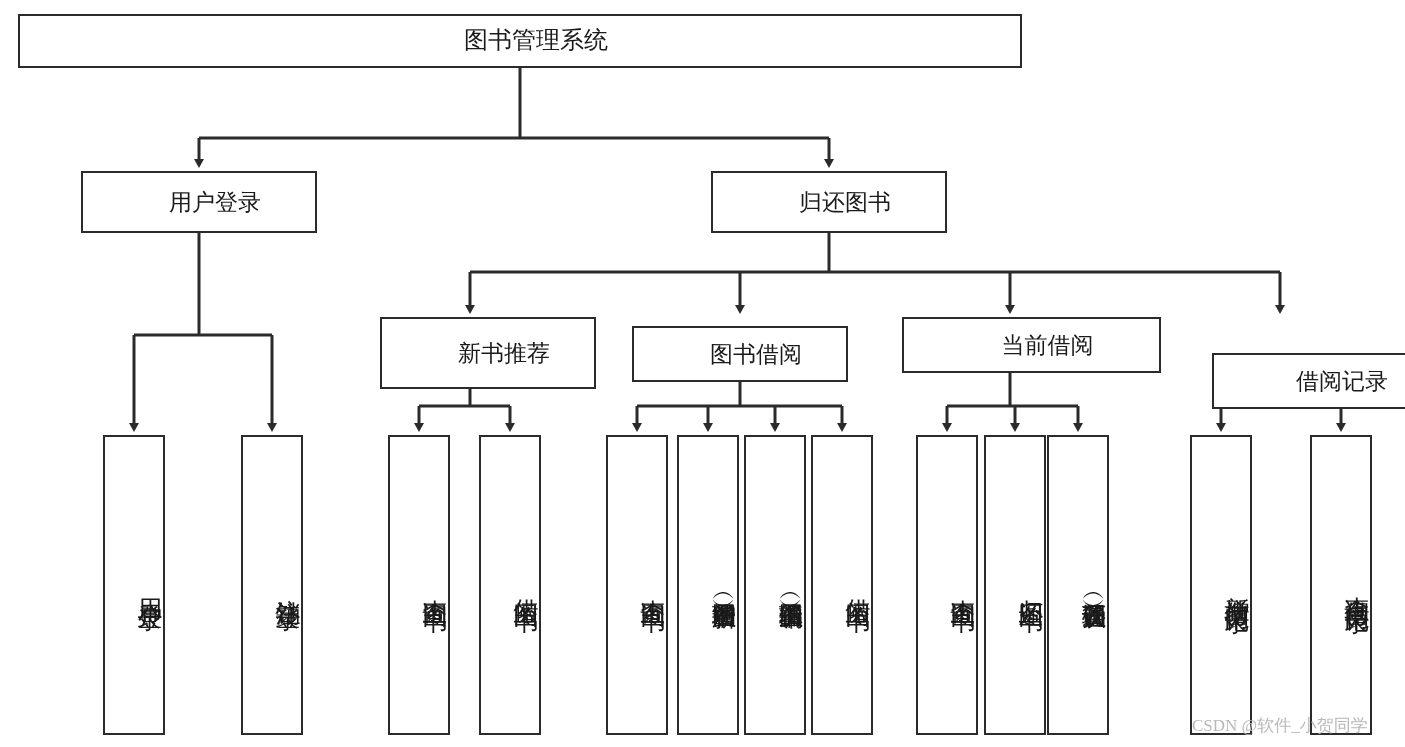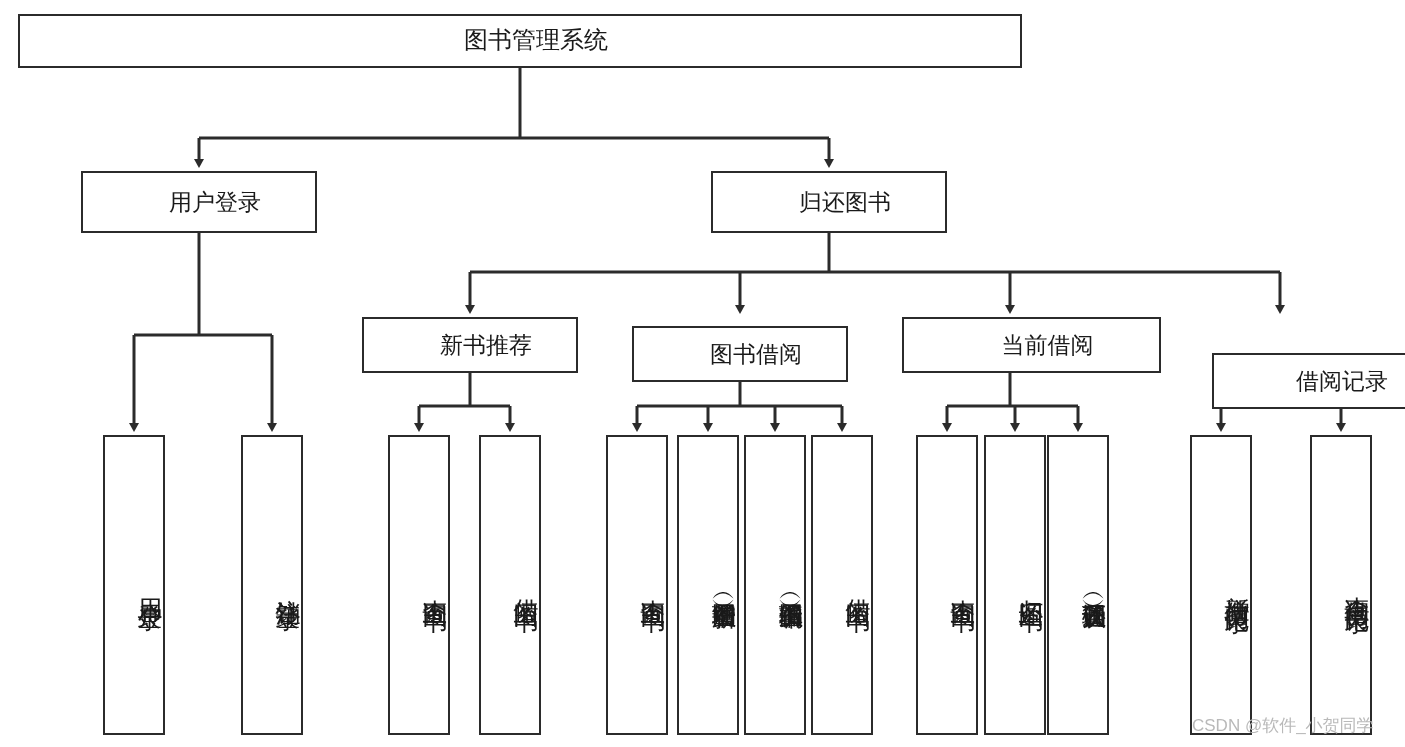--- a/index.html
+++ b/index.html
@@ -64,21 +64,21 @@
     letter-spacing: 0px;
   }
   .watermark {
     position: absolute;
     left: 1192px;
     top: 714px;
     font-size: 17px;
     color: #b9b9b9;
     z-index: 5;
     white-space: nowrap;
-    font-family: Liberation Sans, sans-serif;
+    font-family: Liberation Serif, serif;
   }
 </style>
 </head>
 <body>
 
 <div id="canvas">
 
   <svg id="edges" viewBox="0 0 1405 747" xmlns="http://www.w3.org/2000/svg">
     <defs>
       <marker id="arrow" markerWidth="9" markerHeight="10" refX="1" refY="5" orient="auto" markerUnits="userSpaceOnUse">
@@ -136,21 +136,21 @@
     <span class="label">图书管理系统</span>
   </div>
 
   <div class="node horiz" style="left:81px; top:171px; width:236px; height:62px;">
     <span class="label">用户登录</span>
   </div>
   <div class="node horiz" style="left:711px; top:171px; width:236px; height:62px;">
     <span class="label">归还图书</span>
   </div>
 
-  <div class="node horiz" style="left:362px; top:317px; width:216px; height:56px;align-items:center;">
+  <div class="node horiz" style="left:380px; top:317px; width:216px; height:72px;align-items:center;">
     <span class="label">新书推荐</span>
   </div>
   <div class="node horiz" style="left:632px; top:317px; width:216px; height:56px;margin-top:9px;">
     <span class="label">图书借阅</span>
   </div>
   <div class="node horiz" style="left:902px; top:317px; width:259px; height:56px;">
     <span class="label">当前借阅</span>
   </div>
   <div class="node horiz" style="left:1212px; top:317px; width:228px; height:56px;margin-top:36px;">
     <span class="label">借阅记录</span>

